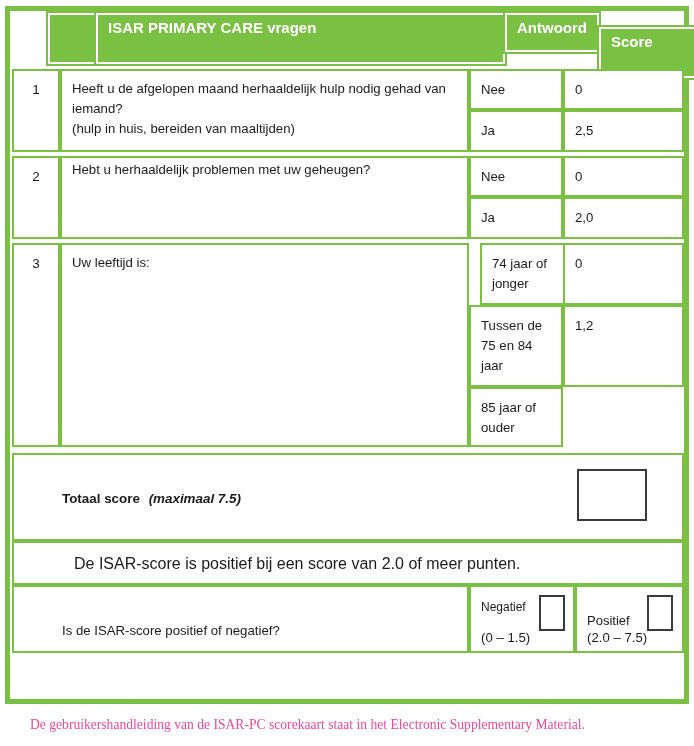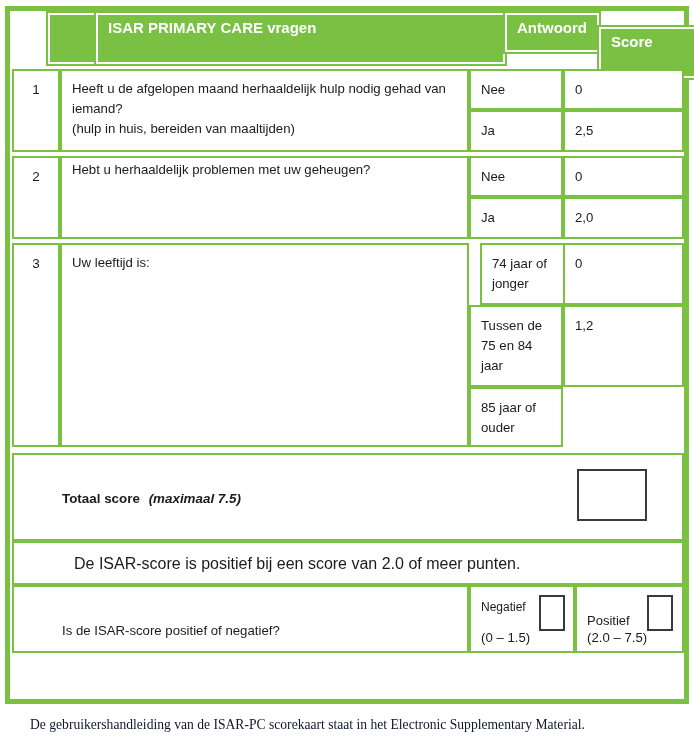--- a/index.html
+++ b/index.html
@@ -89,21 +89,21 @@
   }
 
   .footer {
     position: absolute;
     left: 30px;
     top: 716px;
     width: 640px;
     font-family: "Liberation Serif", serif;
     font-size: 13.6px;
     line-height: 18px;
-    color: #0f172a;
+    color: #ec4899;
   }
 </style>
 </head>
 <body>
 
 <div class="card">
   <div class="card-inner">
 
     <div class="cell green hdr-txt" style="left:0px; top:0px; width:48px; height:51px;"></div>
 

